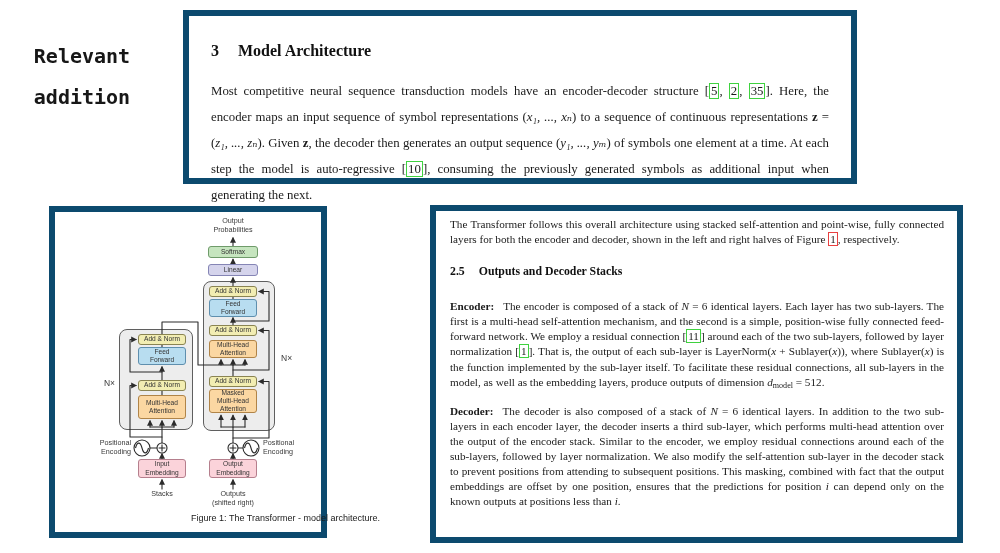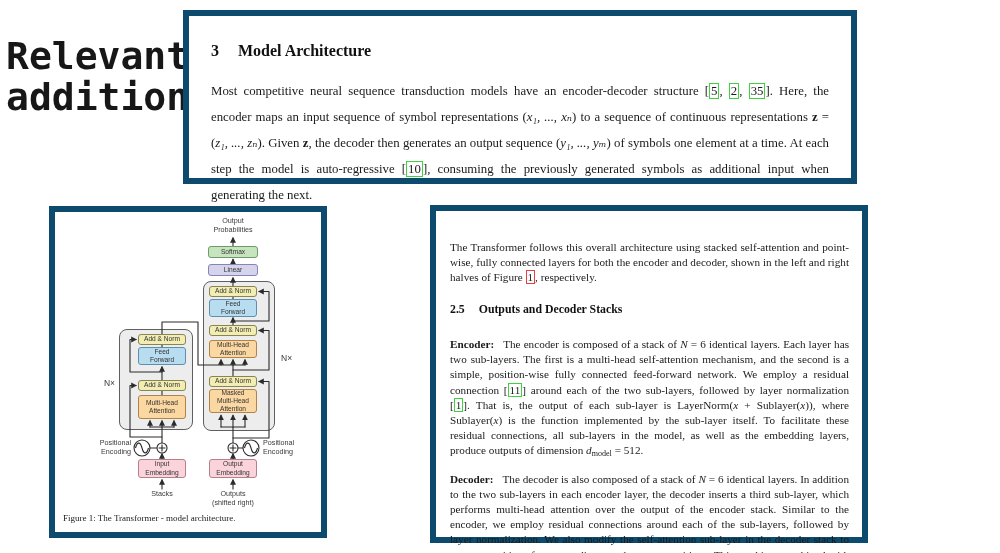--- a/index.html
+++ b/index.html
@@ -5,30 +5,30 @@
   html,body{margin:0;padding:0;}
   body{
     width:1000px;height:553px;position:relative;overflow:hidden;
     background:#ffffff;
     font-family:"Liberation Serif","DejaVu Serif",serif;
   }
   
   .context-label{
     position:absolute;left:6px;top:36px;width:152px;
     font-family:"DejaVu Sans Mono",monospace;font-weight:bold;
-    font-size:38px;line-height:41px;color:#171717;text-align:center;
+    font-size:20px;line-height:41px;color:#171717;text-align:center;
   }
   
   .box{
     position:absolute;background:#ffffff;border:6px solid #0c4a6e;
     box-sizing:border-box;
   }
   .top-box{left:183px;top:10px;width:674px;height:174px;padding:26px 22px 0 22px;}
   .fig-box{left:49px;top:206px;width:278px;height:332px;}
-  .right-box{left:430px;top:205px;width:438px;height:338px;padding:29px 13px 0 14px;}
+  .right-box{left:430px;top:205px;width:533px;height:338px;padding:6px 13px 0 14px;}
   
   .paper-h1{margin:0;font-size:16px;font-weight:bold;color:#111;}
   .paper-h1 .h-num{margin-right:15px;}
   .paper-h2{margin:17px 0 0 0;font-size:11.8px;font-weight:bold;color:#111;}
   .paper-h2 .h-num{margin-right:11px;}
   .paper-text{margin:0;color:#1a1a1a;text-align:justify;}
   .top-text{margin-top:18px;font-size:12.8px;line-height:26px;}
   .rb-text{font-size:11.2px;line-height:15.1px;}
   .rb-intro{margin-top:0;}
   .rb-encoder{margin-top:20px;}
@@ -60,22 +60,22 @@
   .fig-lbl{
     position:absolute;font-family:"Liberation Sans","DejaVu Sans",sans-serif;
     font-size:7.2px;line-height:1.3;color:#3a3a3a;text-align:center;z-index:2;
   }
   .fig-lbl span{display:block;}
   .lbl-r{text-align:right;}
   .lbl-l{text-align:left;}
   .nx{font-size:8.5px;color:#3a3a3a;}
   .fig-caption{
     position:absolute;left:8px;top:301px;width:317px;z-index:2;
-    font-family:Liberation Serif, serif;
-    font-size:9px;color:#1a1a1a;text-align:left;
+    font-family:Liberation Sans, sans-serif;
+    font-size:9px;color:#1a1a1a;text-align:right;
   }
 </style>
 </head>
 <body>
 
 <div class="context-label">
   <div>Relevant</div>
   <div>addition</div>
 </div>
 

